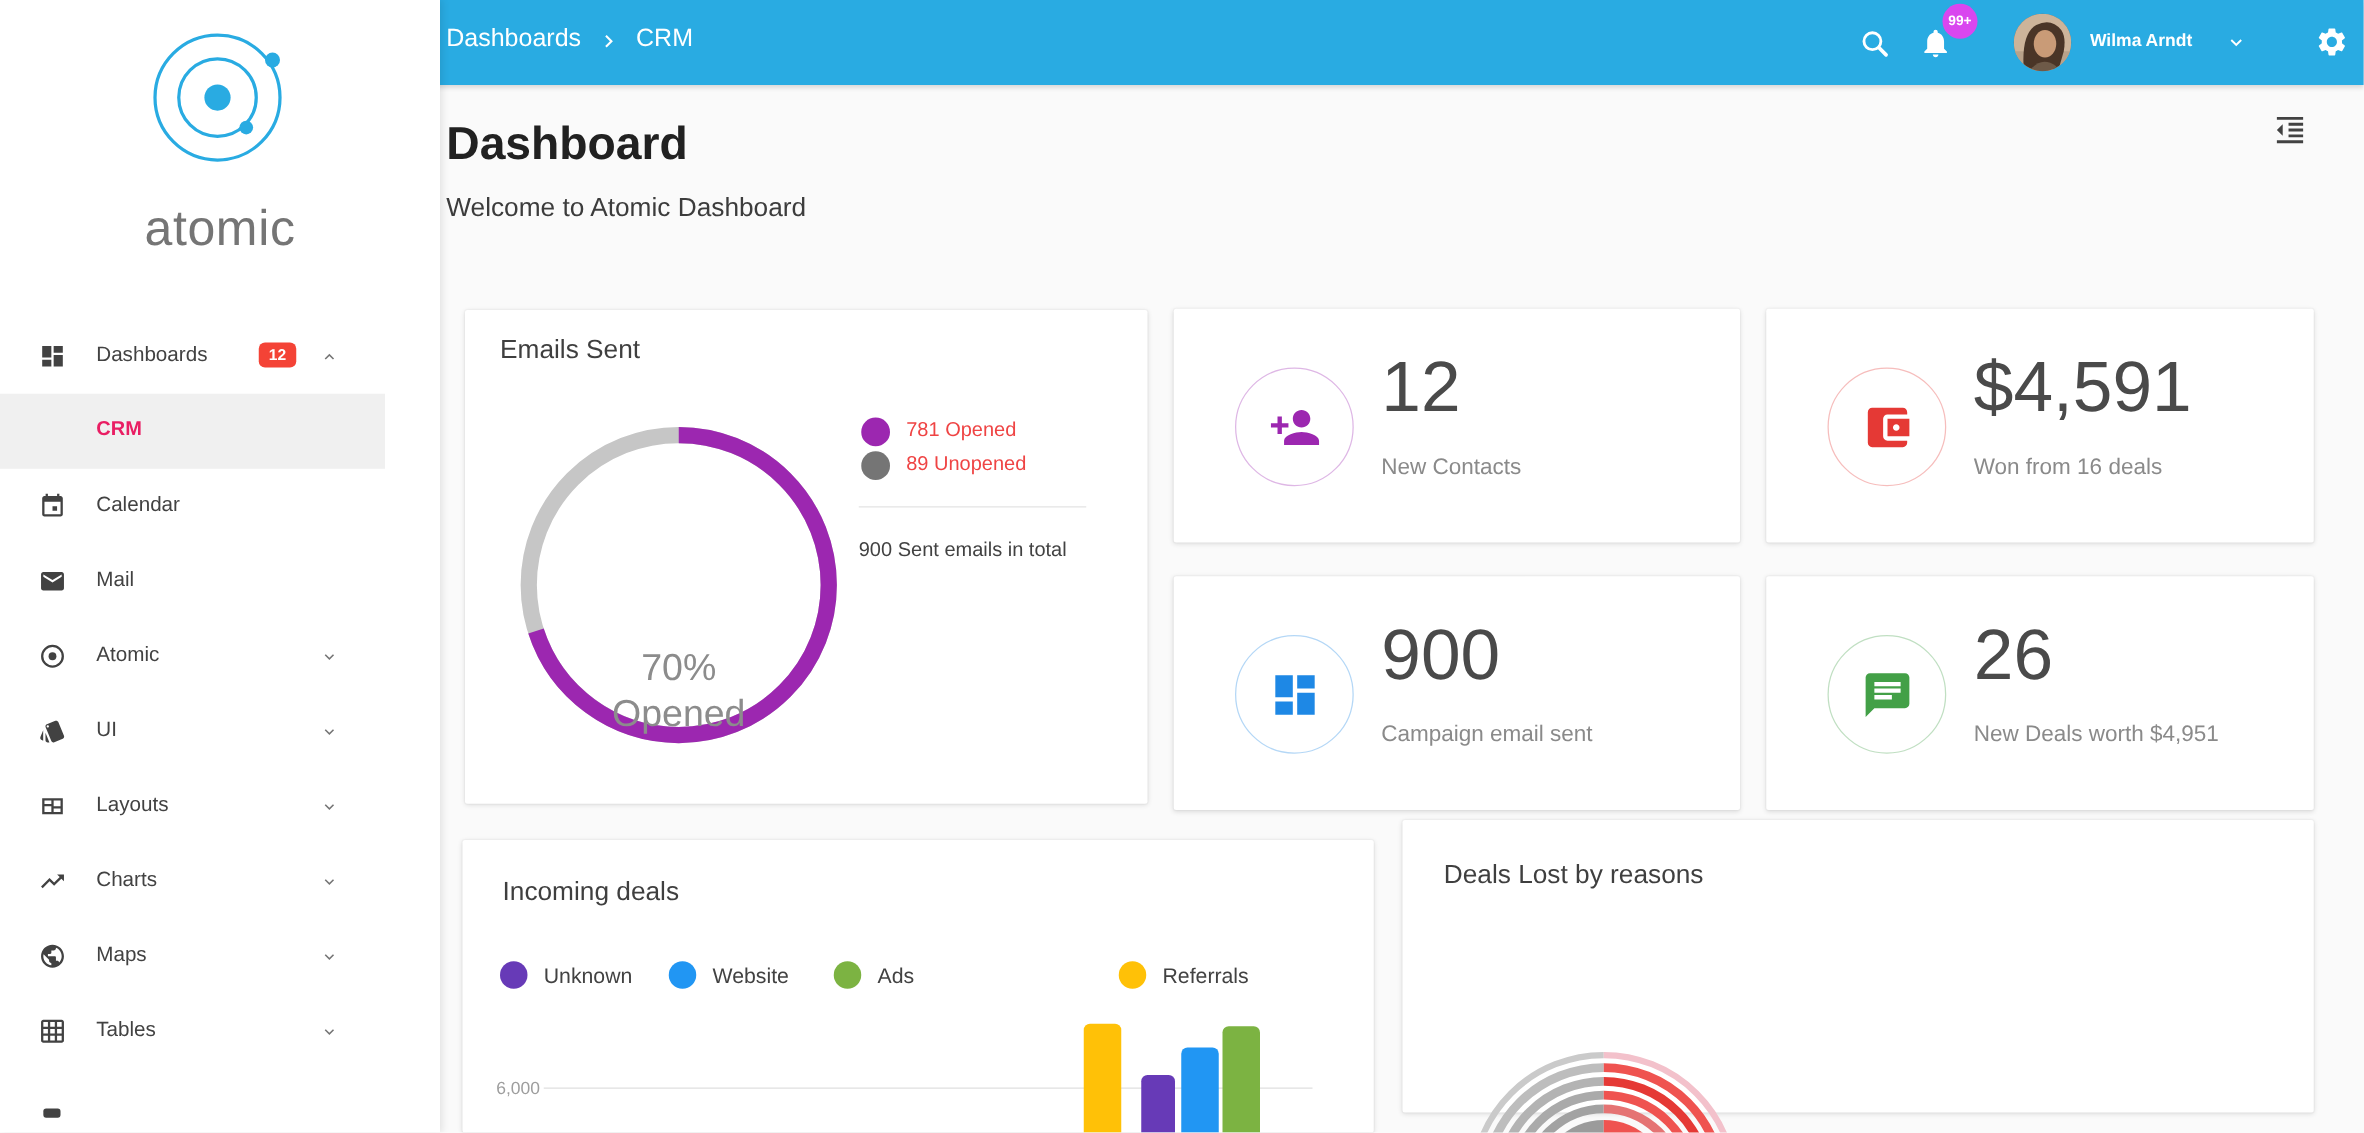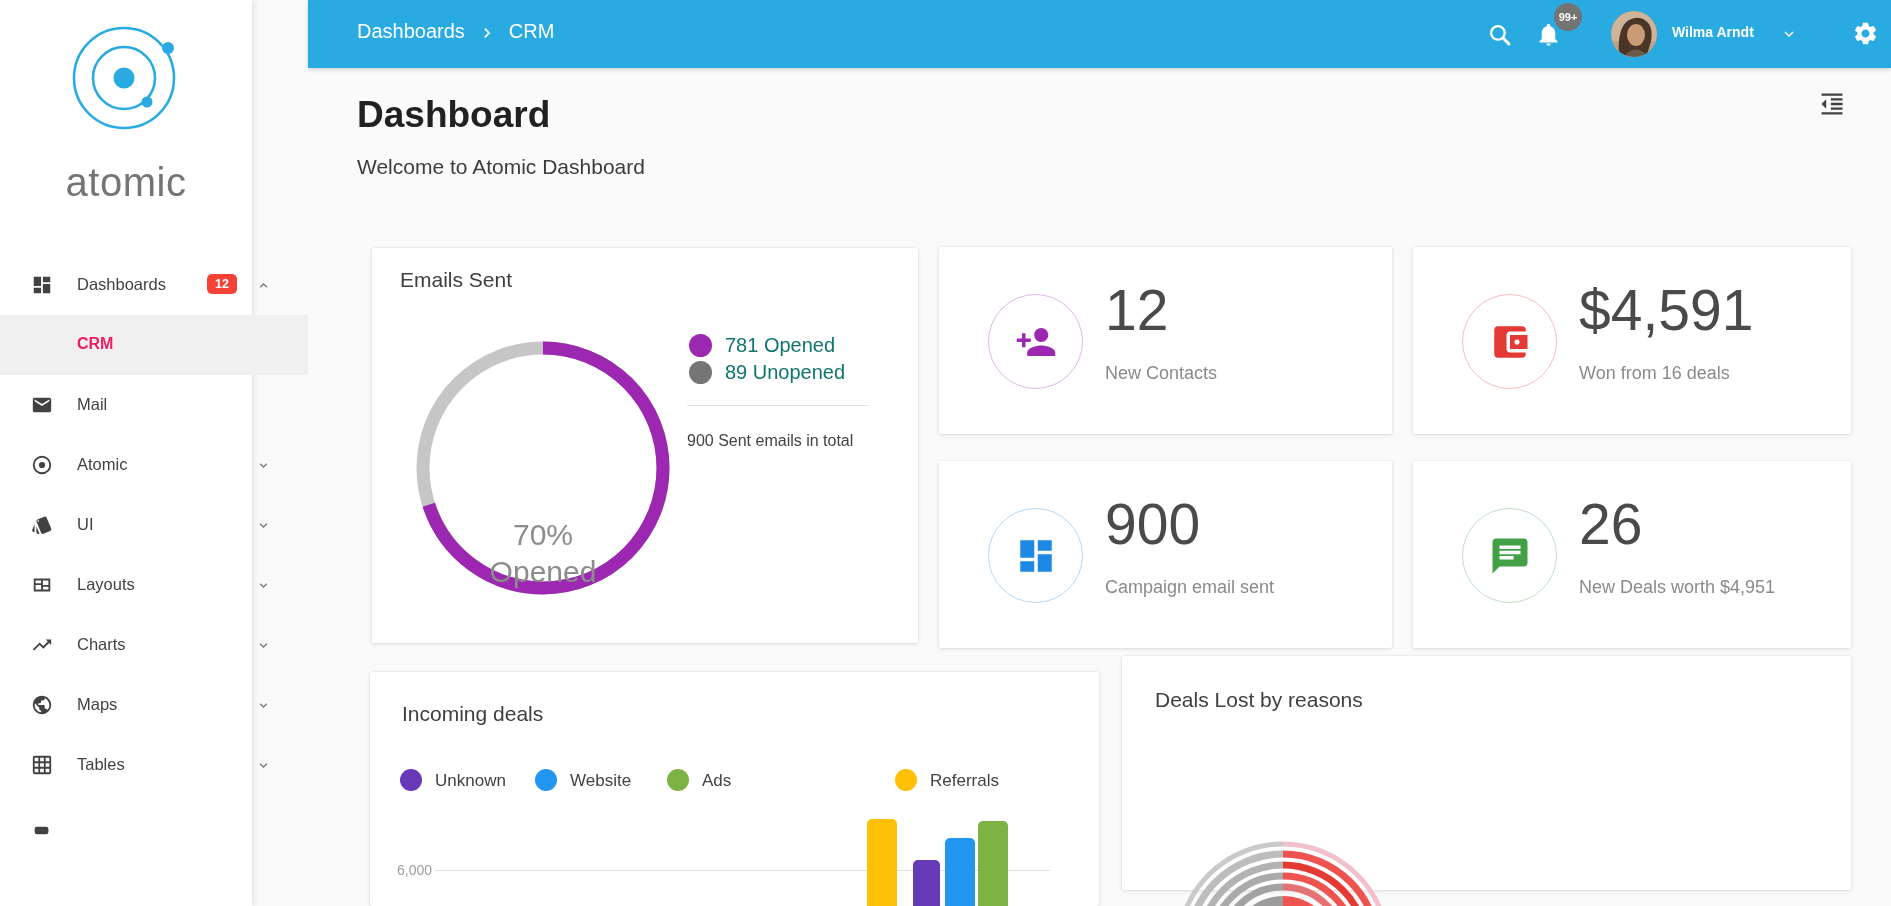--- a/index.html
+++ b/index.html
@@ -3,21 +3,21 @@
 <meta charset="utf-8">
 <style>
   * { margin:0; padding:0; box-sizing:border-box; }
   html,body { width:1891px; height:906px; }
   body {
     position:relative; overflow:hidden; background:#FAFAFA;
     font-family:"Liberation Sans", sans-serif; color:#424242;
   }
 
   
-  .sidebar { position:absolute; left:0; top:0; width:252px; height:906px; background:#fff;
+  .sidebar { position:absolute; left:0; top:0; width:352px; height:906px; background:#fff;
              box-shadow:2px 0 6px rgba(0,0,0,.10); z-index:10; }
   .logo-wrap { padding-top:16px; text-align:center; cursor:pointer; }
   .logo-text { font-size:40px; color:#757575; margin-top:2px; letter-spacing:.5px; }
   .nav { position:absolute; left:0; top:255px; width:308px; }
   .nav-item { position:relative; height:60px; cursor:pointer; }
   .nav-item.active { background:#F0F0F0; }
   .nav-icon { position:absolute; left:31px; top:19px; width:22px; height:22px; color:#424242; }
   .nav-icon svg { width:22px; height:22px; display:block; }
   .nav-label { position:absolute; left:77px; top:20px; font-size:16.5px; color:#424242; }
   .nav-item.active .nav-label { color:#E91E63; font-weight:700; font-size:16px; }
@@ -31,21 +31,21 @@
             z-index:5; box-shadow:0 2px 4px rgba(0,0,0,.15); color:#fff; }
   .breadcrumb { position:absolute; left:49px; top:20px; display:flex; align-items:center; gap:12px;
                 font-size:20px; font-weight:500; color:#fff; }
   .crumb { cursor:pointer; }
   .crumb-sep svg { width:20px; height:20px; display:block; margin-top:2px; }
   .tb-ic { position:absolute; color:#fff; cursor:pointer; }
   .tb-ic svg { display:block; width:100%; height:100%; }
   #tb-search { left:1179px; top:22px; width:25px; height:25px; }
   #tb-bell   { left:1227px; top:21px; width:27px; height:27px; }
   .bell-badge { position:absolute; left:1246px; top:3px; min-width:28px; height:28px; border-radius:50%;
-                background:#737373; color:#fff; font-size:11px; font-weight:700;
+                background:#d946ef; color:#fff; font-size:11px; font-weight:700;
                 display:flex; align-items:center; justify-content:center; z-index:2; }
   .avatar { position:absolute; left:1303px; top:11px; width:46px; height:46px; border-radius:50%;
             overflow:hidden; cursor:pointer; background:#8a6b52; }
   .avatar svg { display:block; }
   .user-name { position:absolute; left:1364px; top:24px; font-size:14px; font-weight:700; color:#fff; cursor:pointer; }
   #tb-user-chev { left:1472px; top:25px; width:18px; height:18px; }
   #tb-gear { left:1544px; top:20px; width:27px; height:27px; }
 
   
   .page-title { position:absolute; left:357px; top:94px; font-size:37px; font-weight:700; color:#212121; }
@@ -65,21 +65,21 @@
   #card-deals    { left:1122px; top:656px; width:729px; height:234px; }
 
   .card-title { position:absolute; left:28px; top:20px; font-size:21px; color:#3F3F3F; }
 
   
   .donut-svg { position:absolute; left:36px; top:85px; }
   .donut-center { position:absolute; left:61px; top:268px; width:220px; text-align:center;
                   font-size:30px; color:#8C8C8C; line-height:37px; }
   .em-legend-row { position:absolute; left:317px; height:24px; display:flex; align-items:center; gap:13px; }
   .em-dot { width:23px; height:23px; border-radius:50%; flex:0 0 auto; }
-  .em-lab { font-size:20px; color:#0f766e; white-space:nowrap; }
+  .em-lab { font-size:16px; color:#ef4444; white-space:nowrap; }
   .em-div { position:absolute; left:315px; top:157px; width:182px; height:1px; background:#E3E3E3; }
   .em-total { position:absolute; left:315px; top:184px; font-size:16px; color:#424242; white-space:nowrap; }
 
   
   .stat-icon-wrap { position:absolute; left:49px; top:47px; width:95px; height:95px; border-radius:50%;
                     border:1px solid #ddd; display:flex; align-items:center; justify-content:center; }
   .stat-icon-wrap svg { width:42px; height:42px; }
   .stat-value { position:absolute; left:166px; top:30px; font-size:57px; font-weight:300; color:#4A4A4A; }
   .stat-label { position:absolute; left:166px; top:116px; font-size:18px; color:#8A8A8A; white-space:nowrap; }
 
@@ -119,20 +119,28 @@
         <span class="nav-label">Dashboards</span>
         <span class="nav-badge">12</span>
         <span class="nav-chev">
           <svg viewBox="0 0 24 24" fill="currentColor">
             <path d="M7.41 15.41L12 10.83l4.59 4.58L18 14l-6-6-6 6z"></path>
           </svg>
         </span>
       </div>
       <div class="nav-item active">
         <span class="nav-label">CRM</span>
+      </div>
+      <div class="nav-item">
+        <span class="nav-icon">
+          <svg viewBox="0 0 24 24" fill="currentColor">
+            <path d="M19 3h-1V1h-2v2H8V1H6v2H5c-1.1 0-2 .9-2 2v14c0 1.1.9 2 2 2h14c1.1 0 2-.9 2-2V5c0-1.1-.9-2-2-2zm0 16H5V8h14v11zm-3-7h-4v4h4v-4z"></path>
+          </svg>
+        </span>
+        <span class="nav-label">Calendar</span>
       </div>
       <div class="nav-item">
         <span class="nav-icon">
           <svg viewBox="0 0 24 24" fill="currentColor">
             <path d="M20 4H4c-1.1 0-2 .9-2 2v12c0 1.1.9 2 2 2h16c1.1 0 2-.9 2-2V6c0-1.1-.9-2-2-2zm0 4l-8 5-8-5V6l8 5 8-5v2z"></path>
           </svg>
         </span>
         <span class="nav-label">Mail</span>
       </div>
       <div class="nav-item">

